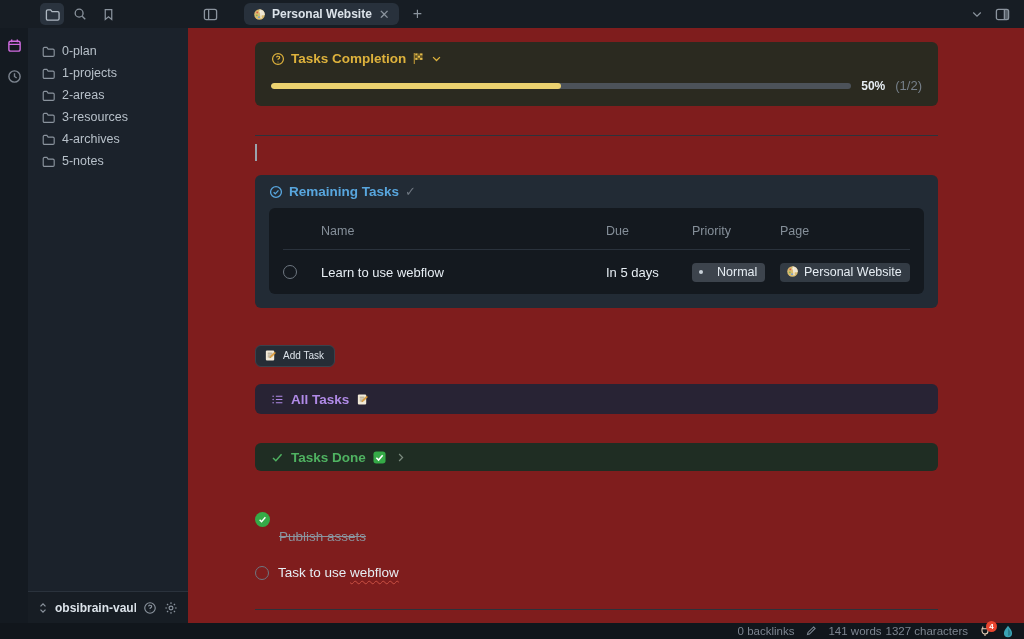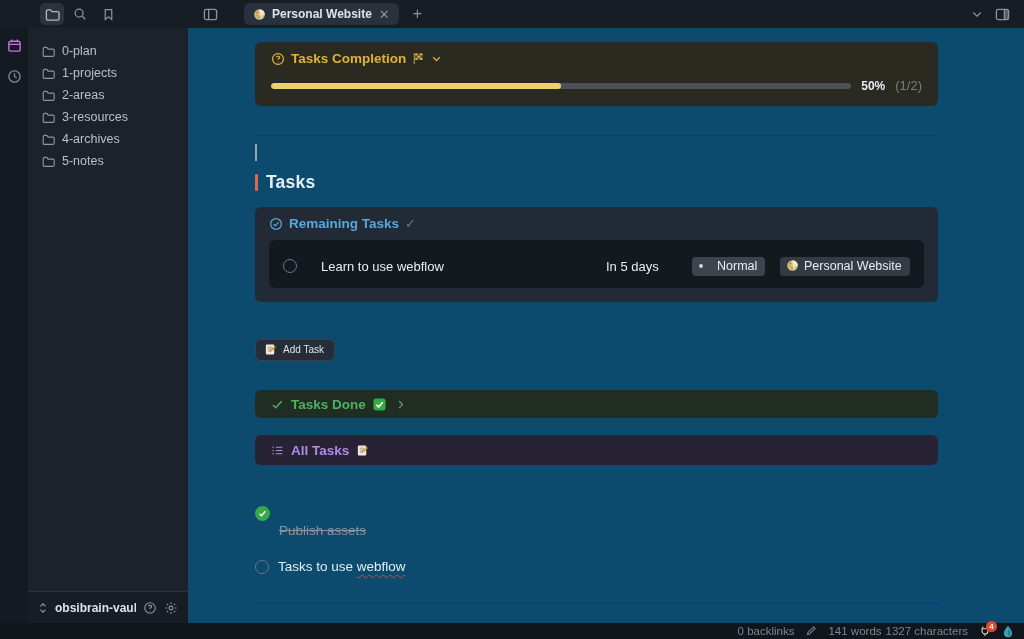--- a/index.html
+++ b/index.html
@@ -25,21 +25,21 @@
   .sidebar { width:160px; flex:none; background:#1b222b; display:flex; flex-direction:column; }
   .files { flex:1; padding-top:12px; }
   .folder-row { height:22px; display:flex; align-items:center; gap:7px; padding-left:14px; cursor:pointer; }
   .folder-row span { font-size:12.5px; color:#b7c0c9; }
   .folder-row svg { color:#8b949e; flex:none; }
   .vault-row { height:32px; flex:none; background:#171d24; border-top:1px solid #2a323c; display:flex; align-items:center; padding:0 10px; gap:7px; }
   .vault-name { font-size:12px; font-weight:bold; color:#dce3ea; flex:1; white-space:nowrap; overflow:hidden; }
   .vault-row .vicon { color:#8b949e; display:flex; cursor:pointer; }
 
   
-  .main { flex:1; background:#0c4a6e; min-width:0; padding:14px 86px 0 67px; overflow:hidden; }
+  .main { flex:1; background:#7f1d1d; min-width:0; padding:14px 86px 0 67px; overflow:hidden; }
 
   .callout { border-radius:6px; }
   .co-completion { background:#2b2a20; padding:9px 16px 13px; }
   .co-title { display:flex; align-items:center; gap:6px; font-size:13.5px; font-weight:bold; }
   .co-completion .co-title { color:#deb23c; }
   .progress-row { display:flex; align-items:center; gap:10px; margin-top:12px; }
   .progress-track { flex:1; height:6px; border-radius:3px; background:#4c5259; overflow:hidden; }
   .progress-fill { height:100%; border-radius:3px; background:#ecd26f; }
   .progress-pct { font-size:12px; font-weight:bold; color:#e6edf3; }
   .progress-frac { font-size:13px; color:#767f89; }
@@ -304,38 +304,41 @@
         </div>
       </div>
 
       <hr class="divider">
 
       <div class="cursor-line">
         <span class="caret"></span>
       </div>
 
       
-      <div class="hding">
-        <span class="bar"></span>
-        <span class="txt">Tasks</span>
-      </div>
 
       
       <div class="callout co-remaining">
         <div class="co-title">
           <span class="icon">
             <svg width="14" height="14" viewBox="0 0 16 16" fill="none" stroke="#58a6de" stroke-width="1.5">
                 <circle cx="8" cy="8" r="6.2"></circle>
                 <path d="M5.3 8.2l1.9 1.9 3.6-4"></path>
               </svg>
           </span>
           <span>Remaining Tasks</span>
           <span class="after-check">✓</span>
         </div>
         <div class="task-table">
+          <div class="tt-head">
+            <span class="col-check"></span>
+            <span class="col-name">Name</span>
+            <span class="col-due">Due</span>
+            <span class="col-pri">Priority</span>
+            <span class="col-page">Page</span>
+          </div>
           <div class="tt-row">
             <span class="col-check">
                 <span class="circle"></span>
               </span>
             <span class="col-name">Learn to use webflow</span>
             <span class="col-due">In 5 days</span>
             <span class="col-pri">
               <span class="badge">
                   <span class="dot"></span>
                   <span>Normal</span>
@@ -366,72 +369,72 @@
           <svg width="13" height="13" viewBox="0 0 14 14">
               <rect x="2" y="1.5" width="9" height="11" rx="1.2" fill="#f2ead8"></rect>
               <path d="M4 4.5h5M4 6.5h5M4 8.5h3" stroke="#9a8f77" stroke-width="0.9"></path>
               <path d="M12.6 4.2L7.8 9l-1.6.5L6.7 8l4.8-4.8z" fill="#e8a33d" stroke="#b57f22" stroke-width="0.5"></path>
             </svg>
         </span>
         <span>Add Task</span>
       </button>
 
       
-      <div class="callout co-done">
-        <span class="icon">
-          <svg width="13" height="13" viewBox="0 0 16 16" fill="none" stroke="#4fb261" stroke-width="1.8">
-              <path d="M2.5 8.5l3.5 3.5 7-8"></path>
-            </svg>
-        </span>
-        <span class="ttl">Tasks Done</span>
-        <span class="icon">
-          <svg width="13" height="13" viewBox="0 0 14 14">
-              <rect x="0.5" y="0.5" width="13" height="13" rx="3" fill="#35aa47"></rect>
-              <path d="M3.6 7.3l2.4 2.4 4.4-5.2" fill="none" stroke="#ffffff" stroke-width="1.7"></path>
-            </svg>
-        </span>
-        <span class="chev icon">
-          <svg width="11" height="11" viewBox="0 0 16 16" fill="none" stroke="currentColor" stroke-width="1.8">
-              <path d="M6 3l5 5-5 5"></path>
-            </svg>
-        </span>
-      </div>
-
-      
       <div class="callout co-all">
         <span class="icon">
           <svg width="13" height="13" viewBox="0 0 16 16" fill="none" stroke="#b08ae6" stroke-width="1.5">
               <path d="M6 4h8M6 8h8M6 12h8"></path>
               <circle cx="2.6" cy="4" r="0.9" fill="#b08ae6" stroke="none"></circle>
               <circle cx="2.6" cy="8" r="0.9" fill="#b08ae6" stroke="none"></circle>
               <circle cx="2.6" cy="12" r="0.9" fill="#b08ae6" stroke="none"></circle>
             </svg>
         </span>
         <span class="ttl">All Tasks</span>
         <span class="icon">
           <svg width="13" height="13" viewBox="0 0 14 14">
               <rect x="2" y="1.5" width="9" height="11" rx="1.2" fill="#f2ead8"></rect>
               <path d="M4 4.5h5M4 6.5h5M4 8.5h3" stroke="#9a8f77" stroke-width="0.9"></path>
               <path d="M12.6 4.2L7.8 9l-1.6.5L6.7 8l4.8-4.8z" fill="#e8a33d" stroke="#b57f22" stroke-width="0.5"></path>
             </svg>
         </span>
       </div>
 
       
+      <div class="callout co-done">
+        <span class="icon">
+          <svg width="13" height="13" viewBox="0 0 16 16" fill="none" stroke="#4fb261" stroke-width="1.8">
+              <path d="M2.5 8.5l3.5 3.5 7-8"></path>
+            </svg>
+        </span>
+        <span class="ttl">Tasks Done</span>
+        <span class="icon">
+          <svg width="13" height="13" viewBox="0 0 14 14">
+              <rect x="0.5" y="0.5" width="13" height="13" rx="3" fill="#35aa47"></rect>
+              <path d="M3.6 7.3l2.4 2.4 4.4-5.2" fill="none" stroke="#ffffff" stroke-width="1.7"></path>
+            </svg>
+        </span>
+        <span class="chev icon">
+          <svg width="11" height="11" viewBox="0 0 16 16" fill="none" stroke="currentColor" stroke-width="1.8">
+              <path d="M6 3l5 5-5 5"></path>
+            </svg>
+        </span>
+      </div>
+
+      
       <div class="chk-item chk-1">
         <span class="chk-done-circle">
           <svg width="9" height="9" viewBox="0 0 14 14" fill="none" stroke="#ffffff" stroke-width="2.2">
               <path d="M2.5 7.5l3 3 6-7"></path>
             </svg>
         </span>
         <span class="chk-text-done">Publish assets</span>
       </div>
       <div class="chk-item chk-2">
         <span class="circle"></span>
-        <span class="chk-text"><span>Tasks to use </span><span class="misspell">webflow</span></span>
+        <span class="chk-text"><span>Task to use </span><span class="misspell">webflow</span></span>
       </div>
 
       <hr class="divider2">
 
       
       
 
     </div>
   </div>
 

